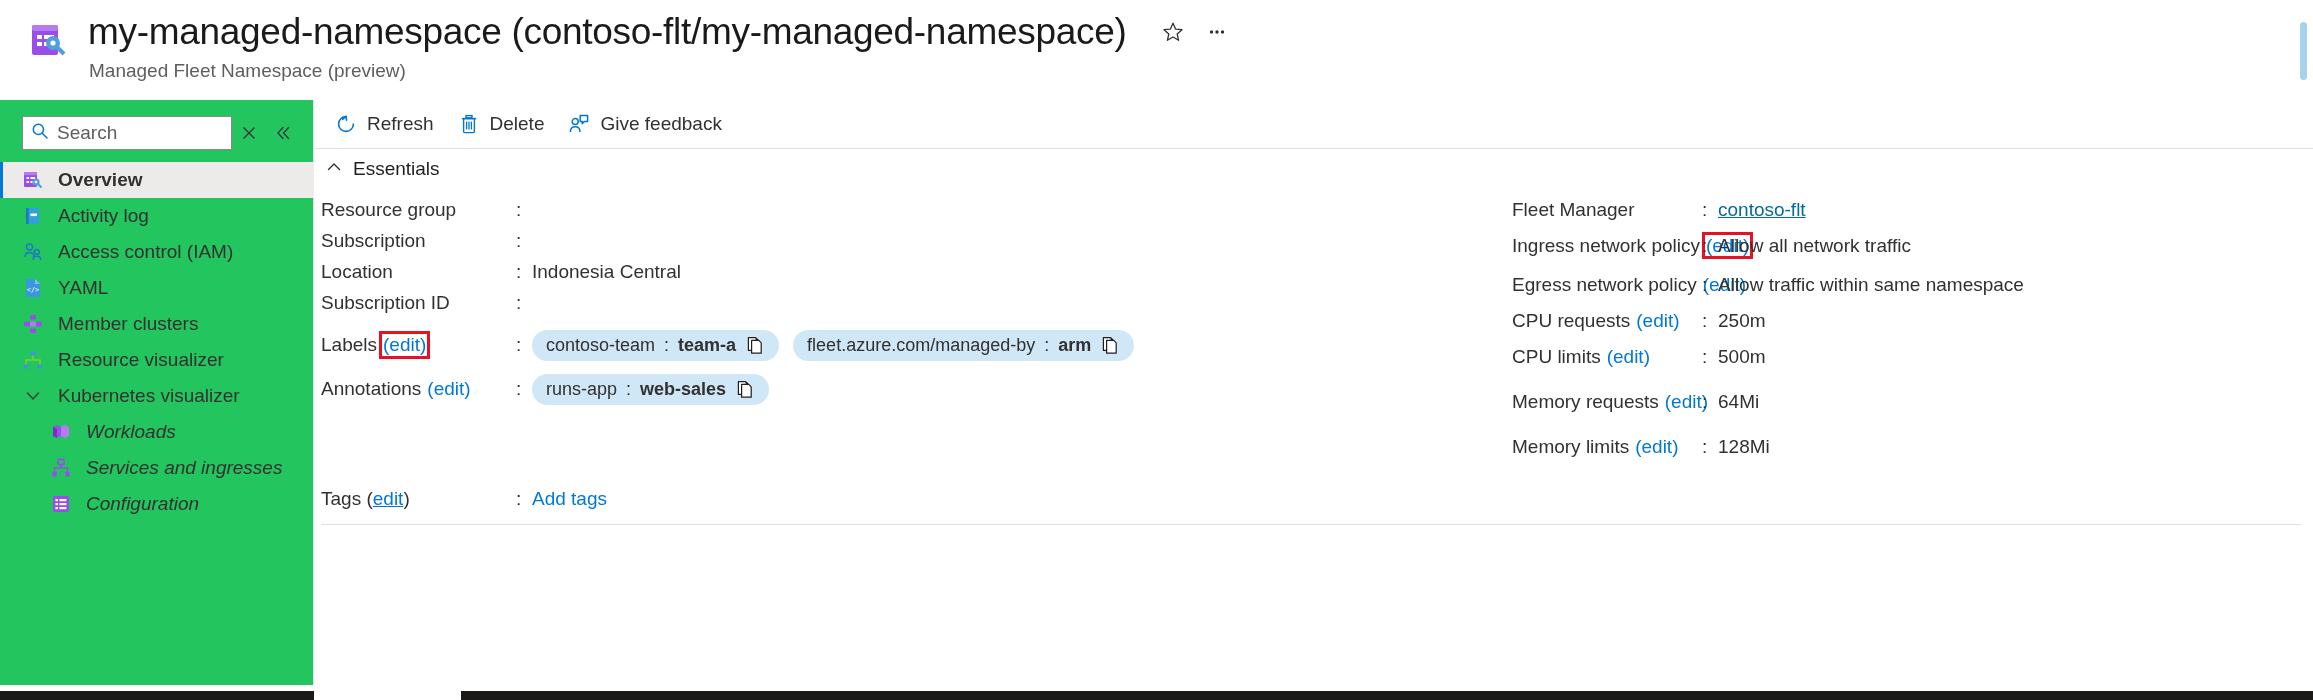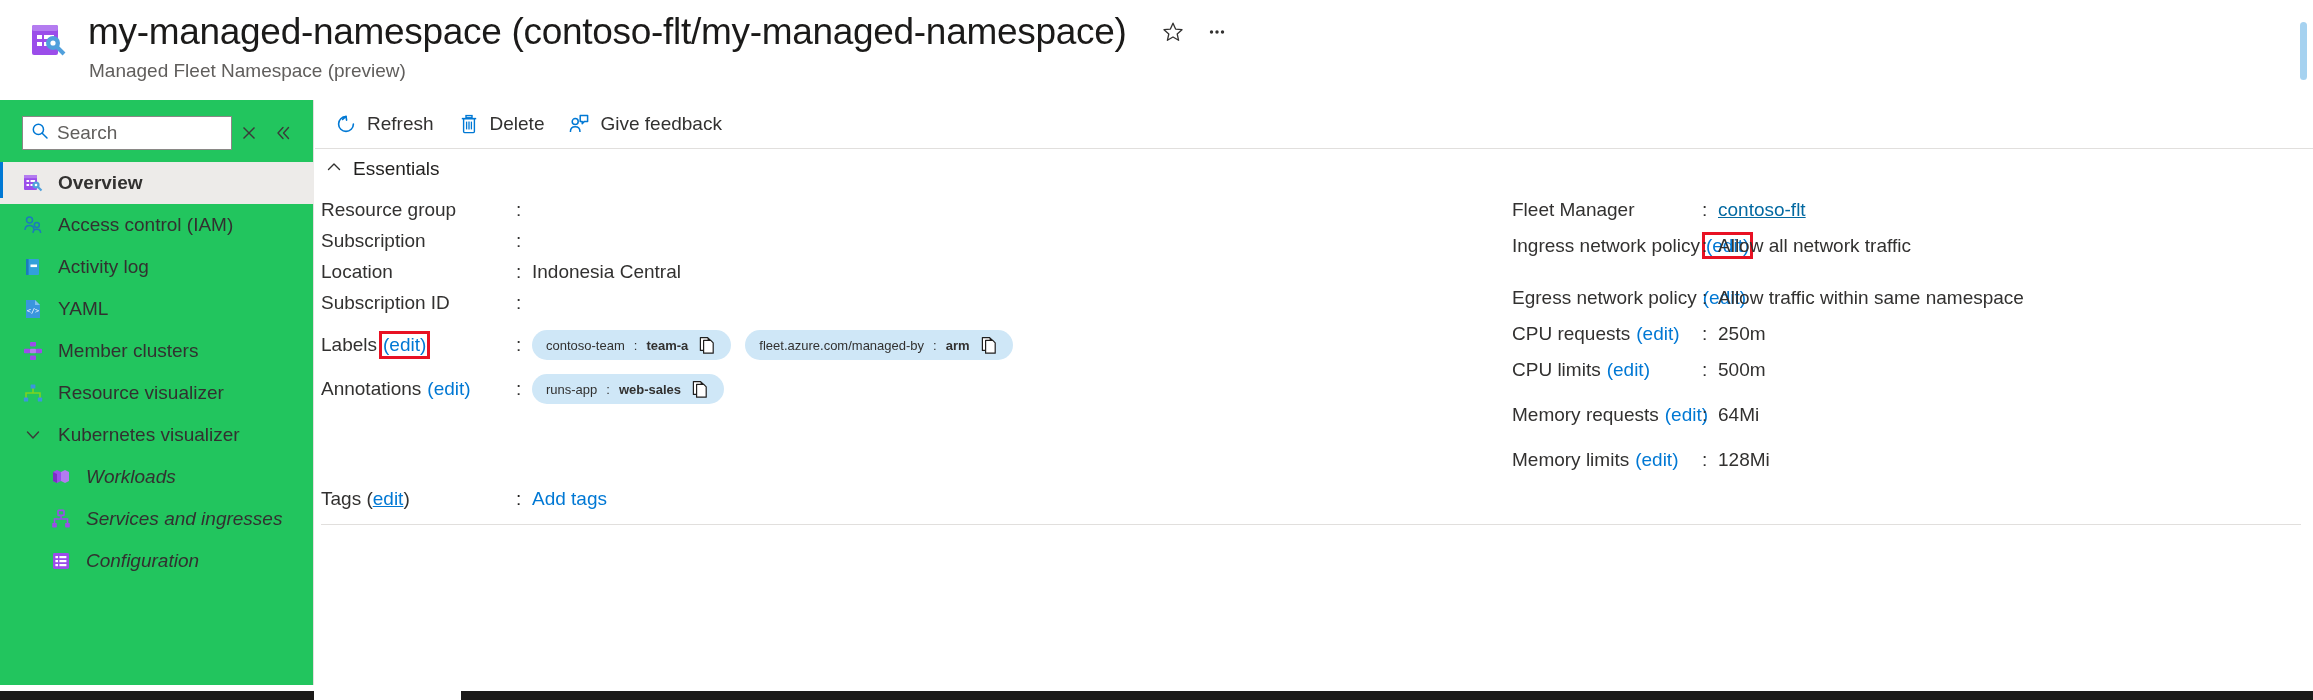--- a/index.html
+++ b/index.html
@@ -48,21 +48,21 @@
   }
   .search-box input::placeholder { color: #605e5c; }
   .side-mini-btn {
     width: 34px; height: 34px; display: flex; align-items: center; justify-content: center;
     cursor: pointer; color: #3b3a39; font-size: 20px;
   }
 
   .nav { position: absolute; left: 0; top: 62px; width: 314px; }
   .nav-item {
     position: relative; display: flex; align-items: center; gap: 14px;
-    height: 42px; padding-left: 22px; cursor: pointer; font-size: 19px; color: #323130;
+    height: 36px; padding-left: 22px; cursor: pointer; font-size: 19px; color: #323130;
     white-space: nowrap;
   }
   .nav-item.selected { background: #edebe9; font-weight: 600; }
   .nav-item.selected::before {
     content: ""; position: absolute; left: 0; top: 0; width: 3px; height: 36px; background: #0078d4;
   }
   .nav-item.child { padding-left: 50px; font-style: italic; }
   .nav-ico { width: 22px; height: 22px; display: flex; align-items: center; justify-content: center; flex: 0 0 22px; }
   .chev { width: 22px; display: flex; align-items: center; justify-content: center; flex: 0 0 22px; }
 
@@ -102,21 +102,21 @@
   .lnk-u { color: #0369a1; cursor: pointer; text-decoration: underline; }
   .edit { color: #0078d4; cursor: pointer; }
   .edit-hl {
     color: #0078d4; cursor: pointer; outline: 3px solid #e81123; outline-offset: 1px;
     background: #fff; display: inline-block; line-height: 1.05;
   }
   .edit-ul { color: #0078d4; cursor: pointer; text-decoration: underline; }
 
   .chip {
     display: inline-flex; align-items: center; gap: 9px;
-    background: #cfe7f7; border-radius: 16px; padding: 5px 14px; font-size: 13px;
+    background: #cfe7f7; border-radius: 16px; padding: 5px 14px; font-size: 18px;
     color: #323130; white-space: nowrap; cursor: default;
   }
   .chip b { font-weight: 700; }
   .chip .copy { cursor: pointer; display: flex; align-items: center; }
 
   .tags-row { position: absolute; left: 6px; top: 388px; width: 1998px; display: flex; align-items: center; font-size: 19px; }
   .tags-row .k { width: 195px; color: #323130; }
   .tags-row .colon { width: 16px; }
   .ess-bottom-sep { position: absolute; left: 6px; top: 424px; width: 1980px; height: 1px; background: #e1dfdd; }
 
@@ -211,38 +211,38 @@
             <path d="M14 13 L19.5 18.5" stroke="#50a0dc" stroke-width="2.2" fill="none"></path>
             <circle cx="14" cy="13" r="1.3" fill="#fff"></circle>
           </svg>
         </span>
         <span>Overview</span>
       </div>
 
       <div class="nav-item">
         <span class="nav-ico">
           <svg width="22" height="22" viewBox="0 0 22 22">
+            <rect x="4" y="3" width="13" height="16" rx="1" fill="#32a0da"></rect>
+            <rect x="4" y="3" width="2.6" height="16" fill="#1b7bbd"></rect>
+            <rect x="8.5" y="8.5" width="6.5" height="2.6" fill="#ffffff"></rect>
+          </svg>
+        </span>
+        <span>Activity log</span>
+      </div>
+
+      <div class="nav-item">
+        <span class="nav-ico">
+          <svg width="22" height="22" viewBox="0 0 22 22">
             <circle cx="7.5" cy="6" r="3" fill="none" stroke="#1b7bbd" stroke-width="1.5"></circle>
             <path d="M3 16 c0-3 2-4.6 4.5-4.6 S12 13 12 16" fill="none" stroke="#1b7bbd" stroke-width="1.5"></path>
             <circle cx="14.8" cy="11" r="2.5" fill="none" stroke="#1b7bbd" stroke-width="1.5"></circle>
             <path d="M11 19 c0-2.4 1.7-3.7 3.8-3.7 S18.6 16.6 18.6 19" fill="none" stroke="#1b7bbd" stroke-width="1.5"></path>
           </svg>
         </span>
         <span>Access control (IAM)</span>
-      </div>
-
-      <div class="nav-item">
-        <span class="nav-ico">
-          <svg width="22" height="22" viewBox="0 0 22 22">
-            <rect x="4" y="3" width="13" height="16" rx="1" fill="#32a0da"></rect>
-            <rect x="4" y="3" width="2.6" height="16" fill="#1b7bbd"></rect>
-            <rect x="8.5" y="8.5" width="6.5" height="2.6" fill="#ffffff"></rect>
-          </svg>
-        </span>
-        <span>Activity log</span>
       </div>
 
       <div class="nav-item">
         <span class="nav-ico">
           <svg width="22" height="22" viewBox="0 0 22 22">
             <path d="M4 2 h9 l5 5 v13 H4 Z" fill="#3a96dd"></path>
             <path d="M13 2 l5 5 h-5 Z" fill="#7fc0ef"></path>
             <text x="11" y="15" font-size="7" fill="#ffffff" text-anchor="middle" font-family="DejaVu Sans Mono, monospace">&lt;/&gt;</text>
           </svg>
         </span>
@@ -471,21 +471,21 @@
 
         <div class="prow" style="margin-top:5px;">
           <span class="k">
             <span>Ingress network policy</span>
             <span class="edit-hl">(edit)</span>
           </span>
           <span class="colon">:</span>
           <span class="v">Allow all network traffic</span>
         </div>
 
-        <div class="prow" style="margin-top:21px;">
+        <div class="prow" style="margin-top:8px;">
           <span class="k">
             <span>Egress network policy</span>
             <span class="edit">(edit)</span>
           </span>
           <span class="colon">:</span>
           <span class="v">Allow traffic within same namespace</span>
         </div>
 
         <div class="prow" style="margin-top:5px;">
           <span class="k">

